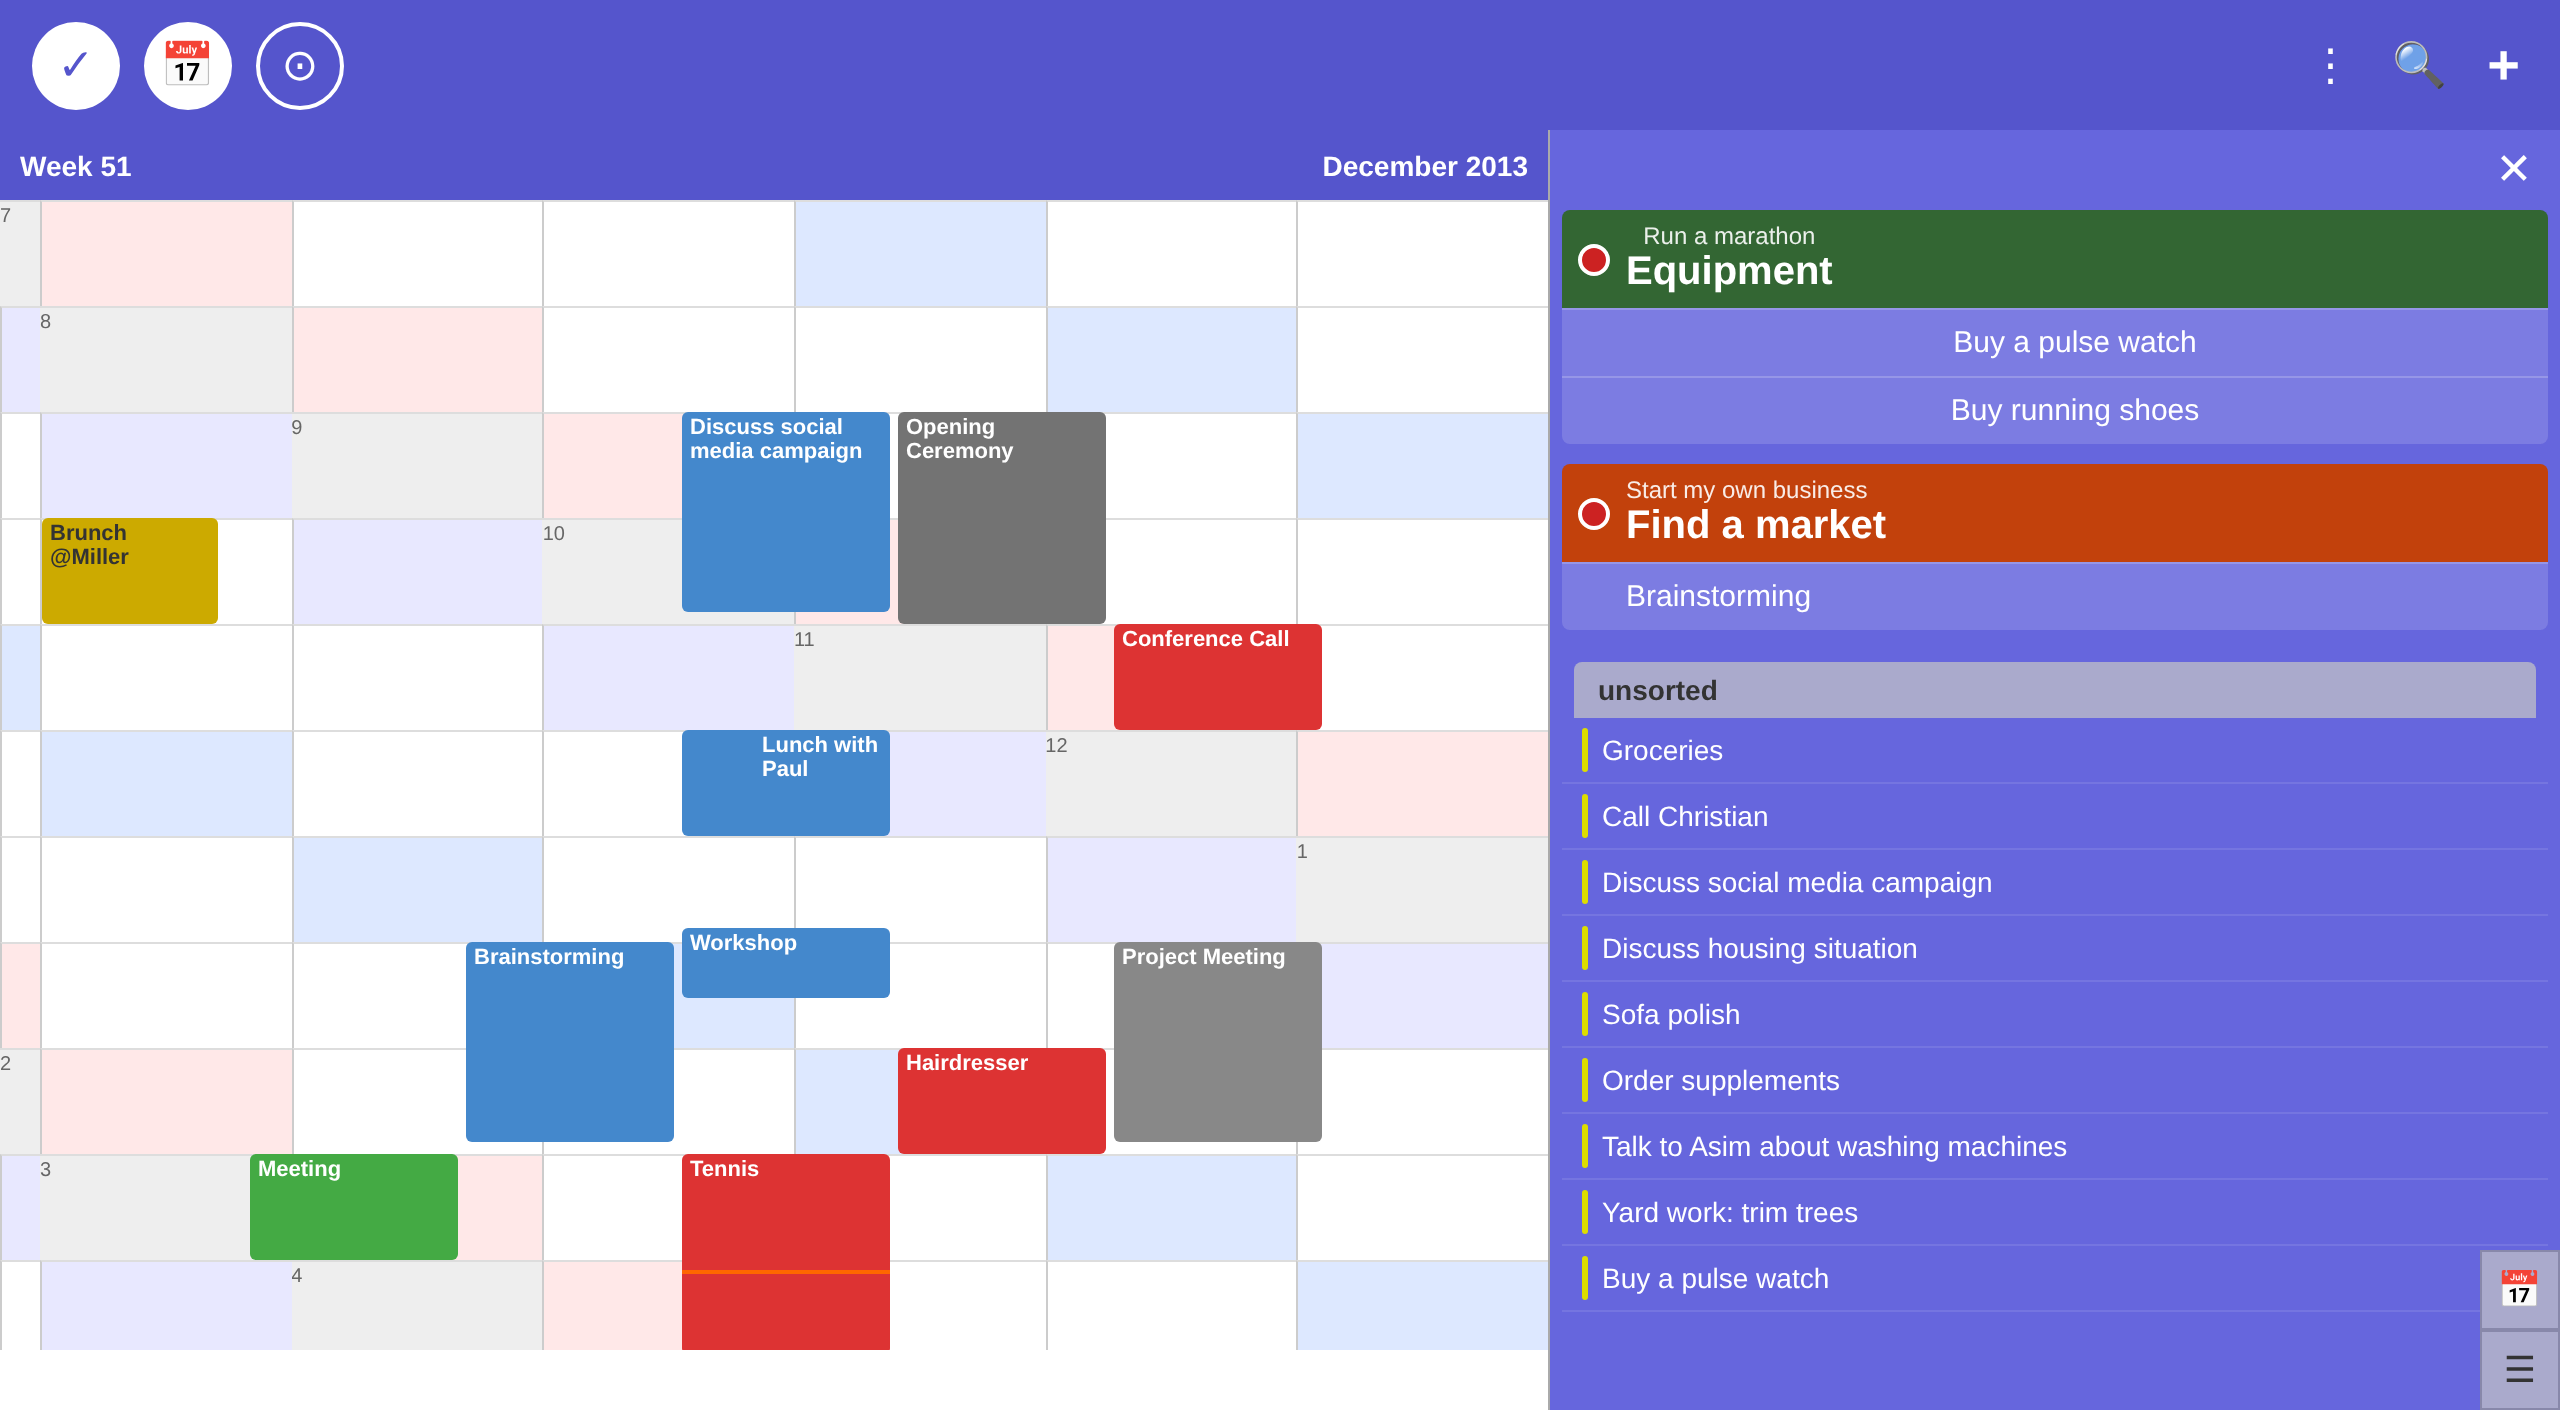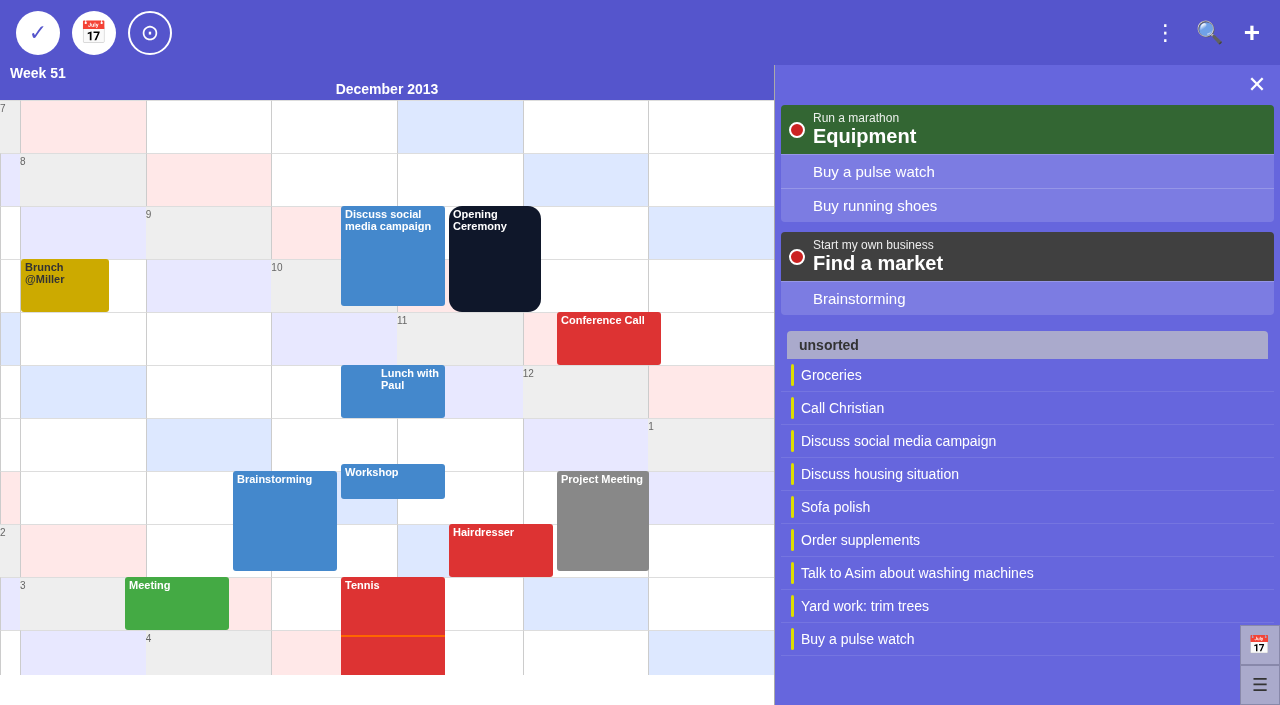--- a/index.html
+++ b/index.html
@@ -37,21 +37,21 @@
     
     .calendar-section {
       width: 775px; height: 640px; background: #fff; position: relative;
       border-right: 1px solid #aaa;
     }
 
     
     .cal-header {
       background: #5555cc; color: white;
       display: flex; align-items: center;
-      height: 35px; padding: 0 10px; flex-direction: column;
+      height: 35px; padding: 0 10px;
     }
     .cal-week { font-size: 14px; font-weight: bold; margin-right: auto; }
     .cal-month { font-size: 14px; font-weight: bold; }
 
     
     .day-headers {
       display: grid;
       grid-template-columns: 20px repeat(6, 1fr);
       background: #5555cc;
       height: 30px;
@@ -126,21 +126,21 @@
       margin: 4px 6px;
       border-radius: 4px;
       overflow: hidden;
     }
     .goal-header {
       display: flex; align-items: center;
       padding: 6px 8px;
       color: white;
     }
     .goal-header-green { background: #336633; }
-    .goal-header-yellow { background: #404040; align-items: center; }
+    .goal-header-yellow { background: #c2410c; align-items: center; }
     .goal-dot {
       width: 16px; height: 16px; border-radius: 50%;
       background: #cc2222; border: 2px solid white;
       margin-right: 8px; flex-shrink: 0;
     }
     .goal-title-small { font-size: 12px; opacity: 0.9; }
     .goal-title-large { font-size: 20px; font-weight: bold; }
     .goal-title-block { display: flex; flex-direction: column; }
 
     .goal-sub-item {
@@ -305,48 +305,48 @@
           <div class="cal-cell sunday"></div>
           <div class="cal-cell weekday"></div>
           <div class="cal-cell weekday"></div>
           <div class="cal-cell wed"></div>
         </div>
 
       <div class="event event-yellow" style="left:21px; top:159px; width:88px; height:53px; color:#333;">Brunch @Miller</div>
 
       <div class="event event-blue" style="left:341px; top:106px; width:104px; height:100px;">Discuss social media campaign</div>
 
-      <div class="event event-purple" style="left:449px; top:106px; width:92px; height:106px; background:#0f172a;border-radius:13px;">Opening Ceremony</div>
+      <div class="event event-purple" style="left:449px; top:106px; width:104px; height:106px; background:#737373;">Opening Ceremony</div>
 
       <div class="event event-red" style="left:557px; top:212px; width:104px; height:53px;">Conference Call</div>
 
       <div class="event event-blue" style="left:341px; top:265px; width:104px; height:53px;padding-left:40px;">Lunch with Paul</div>
 
       <div class="event event-blue" style="left:233px; top:371px; width:104px; height:100px;">Brainstorming</div>
 
       <div class="event event-blue" style="left:341px; top:364px; width:104px; height:35px;">Workshop</div>
 
-      <div class="event event-gray" style="left:557px; top:371px; width:92px; height:100px;">Project Meeting</div>
+      <div class="event event-gray" style="left:557px; top:371px; width:104px; height:100px;">Project Meeting</div>
 
       <div class="event event-red" style="left:449px; top:424px; width:104px; height:53px;">Hairdresser</div>
 
       <div class="event event-red" style="left:341px; top:477px; width:104px; height:100px;">Tennis</div>
 
       <div class="event event-green" style="left:125px; top:477px; width:104px; height:53px;">Meeting</div>
 
       <div class="orange-line" style="left:341px; top:535px; width:104px;"></div>
 
     </div>
   </div>
 
   <div class="right-panel">
 
     <div class="close-btn">✕</div>
 
-    <div class="goal-section" style="margin-top:40px;">
+    <div class="goal-section" style="margin-top:40px;text-align:center;">
       <div class="goal-header goal-header-green">
         <div class="goal-dot"></div>
         <div class="goal-title-block">
           <span class="goal-title-small">Run a marathon</span>
           <span class="goal-title-large">Equipment</span>
         </div>
       </div>
       <div class="goal-sub-item">Buy a pulse watch</div>
       <div class="goal-sub-item">Buy running shoes</div>
     </div>

